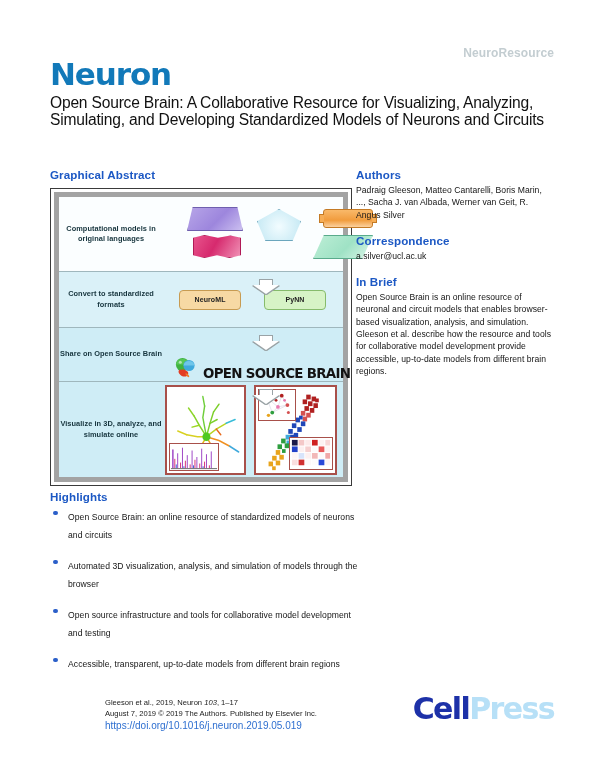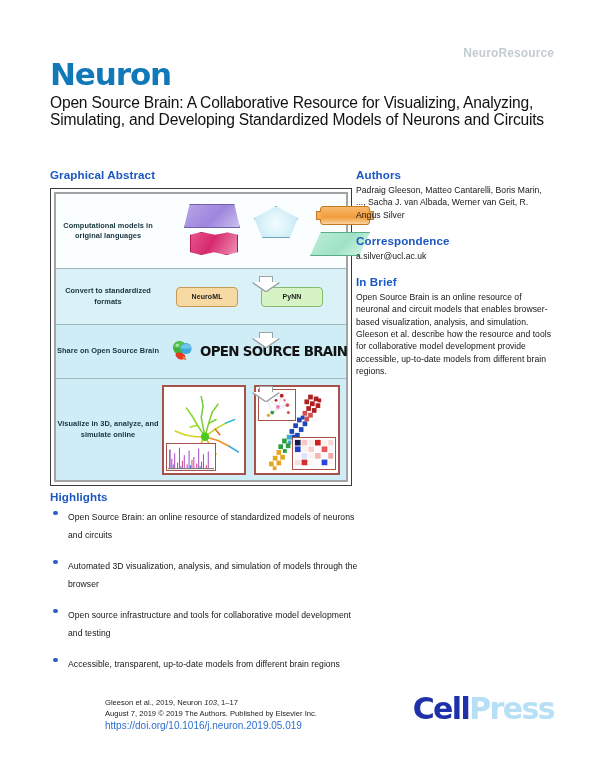--- a/index.html
+++ b/index.html
@@ -43,21 +43,21 @@
   .figure{
     position:absolute; left:50px; top:188px;
     width:302px; height:298px;
     background:#ffffff;
     border:1px solid #3a3a3a;
     box-sizing:border-box;
     padding:3px;
   }
   .figure-inner{
     width:100%;height:100%;
-    border:2px solid #a3a3a3;
+    border:5px solid #a3a3a3;
     box-sizing:border-box;
     background:#000000;
     display:flex;flex-direction:column;
     position:relative;
   }
   .frow{
     position:relative;
     display:flex;align-items:center;
     box-sizing:border-box;
   }
@@ -142,21 +142,21 @@
   .tagwrap{position:absolute;inset:0;display:flex;align-items:center;gap:23px;padding-left:16px;}
   .tag{
     width:60px;height:18px;border-radius:4px;
     display:flex;align-items:center;justify-content:center;
     font-size:7px;font-weight:700;color:#222;letter-spacing:.1px;
   }
   .tag-neuroml{background:#f7d9a4;border:1px solid #c79b52;}
   .tag-pynn{background:#d6f3c6;border:1px solid #86bb6c;}
 
   
-  .osbwrap{position:absolute;inset:0;display:flex;align-items:center;padding-left:10px;gap:5px;}
+  .osbwrap{position:absolute;inset:0;display:flex;align-items:flex-end;padding-left:10px;gap:5px;}
   .osb-mark{width:25px;height:25px;position:relative;flex:none;}
   .osb-text{
     font-size:13.4px;font-weight:800;letter-spacing:-.7px;color:#131313;
     font-family:"DejaVu Sans","Liberation Sans",sans-serif;
     white-space:nowrap;
   }
 
   
   .panels{position:absolute;inset:0;display:flex;align-items:center;gap:8px;padding:4px 6px 4px 2px;}
   .panel{

